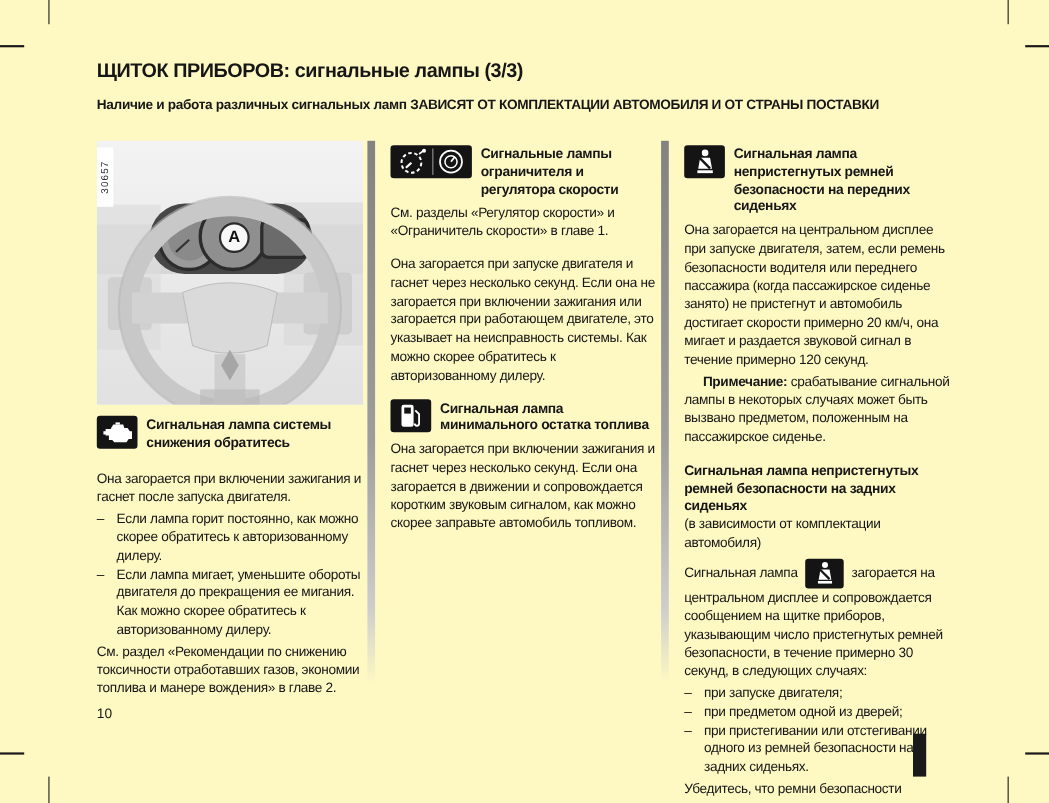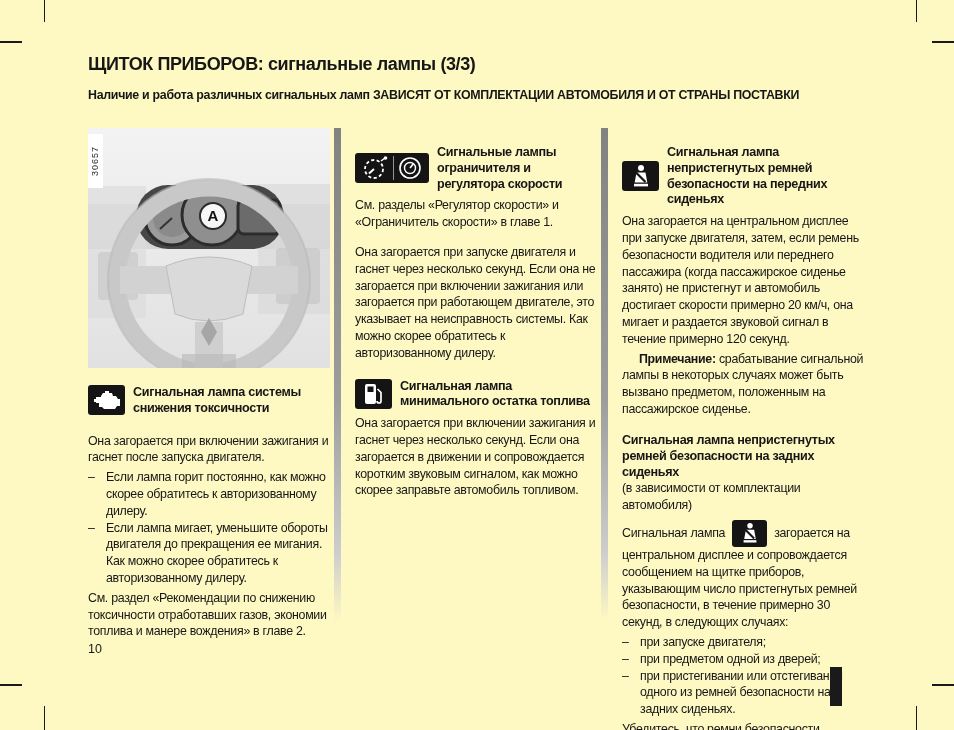--- a/index.html
+++ b/index.html
@@ -34,21 +34,21 @@
   .fig-ref{position:absolute;left:0;top:6px;width:15px;height:54px;background:#fff;
            display:flex;align-items:center;justify-content:center;}
   .fig-ref span{writing-mode:vertical-rl;transform:rotate(180deg);font-size:9px;
                 letter-spacing:1px;color:#2a2a2a;}
   .fig-marker{position:absolute;left:111px;top:74px;width:24px;height:24px;border-radius:50%;
               background:#f7f7f7;border:2px solid #2b2b2b;color:#111;font-weight:700;
               font-size:15px;line-height:24px;text-align:center;letter-spacing:0;}
 
   
   .sec{margin:0 0 13px;}
-  .shead{display:flex;gap:8px;margin:16px 0 5px;align-items:center;}
+  .shead{display:flex;gap:8px;margin:4px 0 5px;}
   .shead.gap-lg{margin-bottom:16px;}
   .ibox{background:#141414;border-radius:3px;flex:none;display:flex;align-items:center;
         justify-content:center;}
   .ibox.single{width:37px;height:30px;}
   .ibox.double{width:74px;height:30px;gap:0;}
   .ibox .div{width:1px;height:24px;background:rgba(255,255,255,.55);margin:0 2px;}
   .shead-text{font-weight:700;font-size:12.6px;line-height:15.8px;letter-spacing:-0.3px;padding-top:1px;}
 
   .p{margin:0 0 3px;}
   .bullets{margin:0 0 3px;padding:0;list-style:none;}
@@ -122,21 +122,21 @@
       </div>
 
       <div class="shead gap-lg">
         <span class="ibox single">
           <svg width="28" height="20" viewBox="0 0 28 20">
             <path fill="#fff" d="M8 6 l2 -3 h9 l1 3 h3 l2 3 h2 v7 h-3 l-2 3 H11 l-2 -2 H6 v-4 H3 V7 h5 z"></path>
             <rect x="12" y="1" width="4" height="2" fill="#fff"></rect>
             <rect x="1" y="9" width="3" height="3" fill="#fff"></rect>
           </svg>
         </span>
-        <span class="shead-text">Сигнальная лампа системы снижения токсичности</span>
+        <span class="shead-text">Сигнальная лампа системы снижения обратитесь</span>
       </div>
       <p class="p">Она загорается при включении зажигания и гаснет после запуска двигателя.</p>
       <ul class="bullets">
         <li>
           <span class="dash">–</span>
           <span class="btxt">Если лампа горит постоянно, как можно скорее обратитесь к авторизованному дилеру.</span>
         </li>
         <li>
           <span class="dash">–</span>
           <span class="btxt">Если лампа мигает, уменьшите обороты двигателя до прекращения ее мигания. Как можно скорее обратитесь к авторизованному дилеру.</span>

